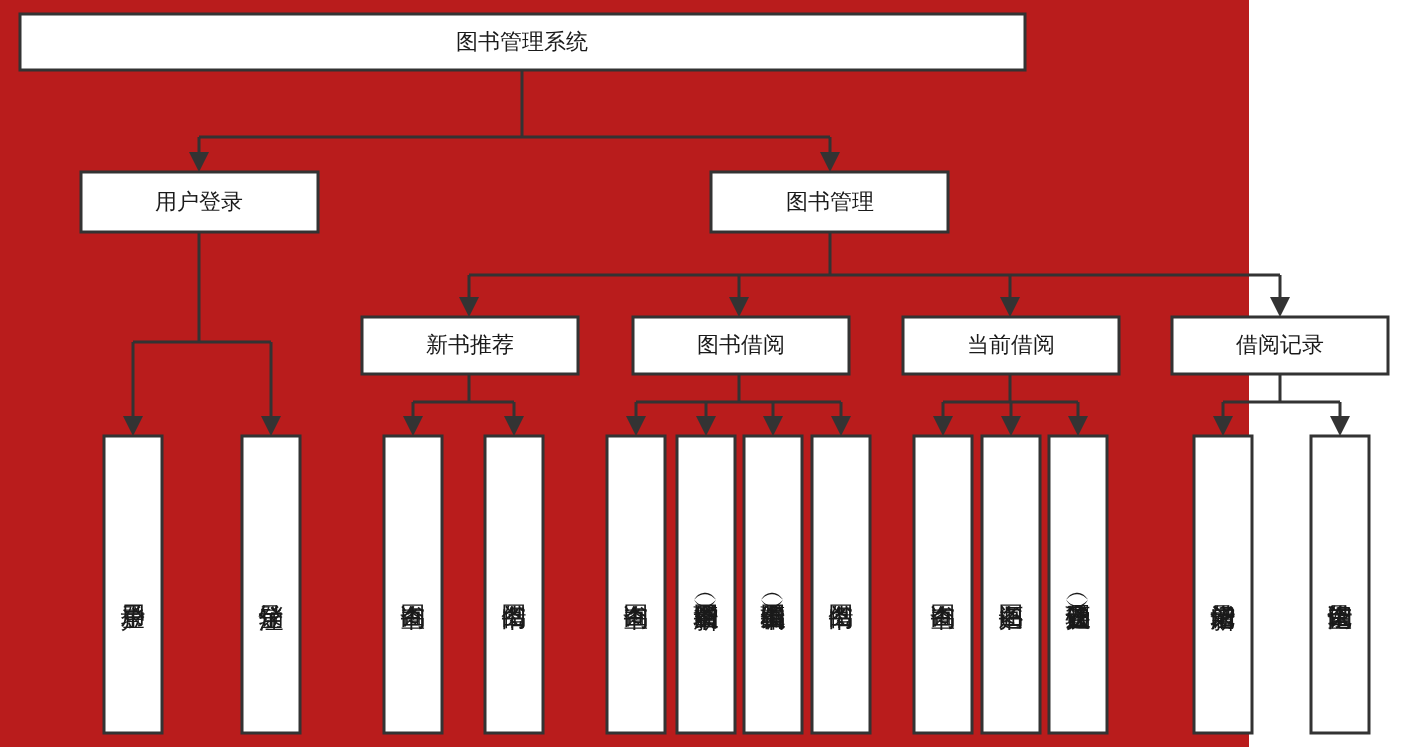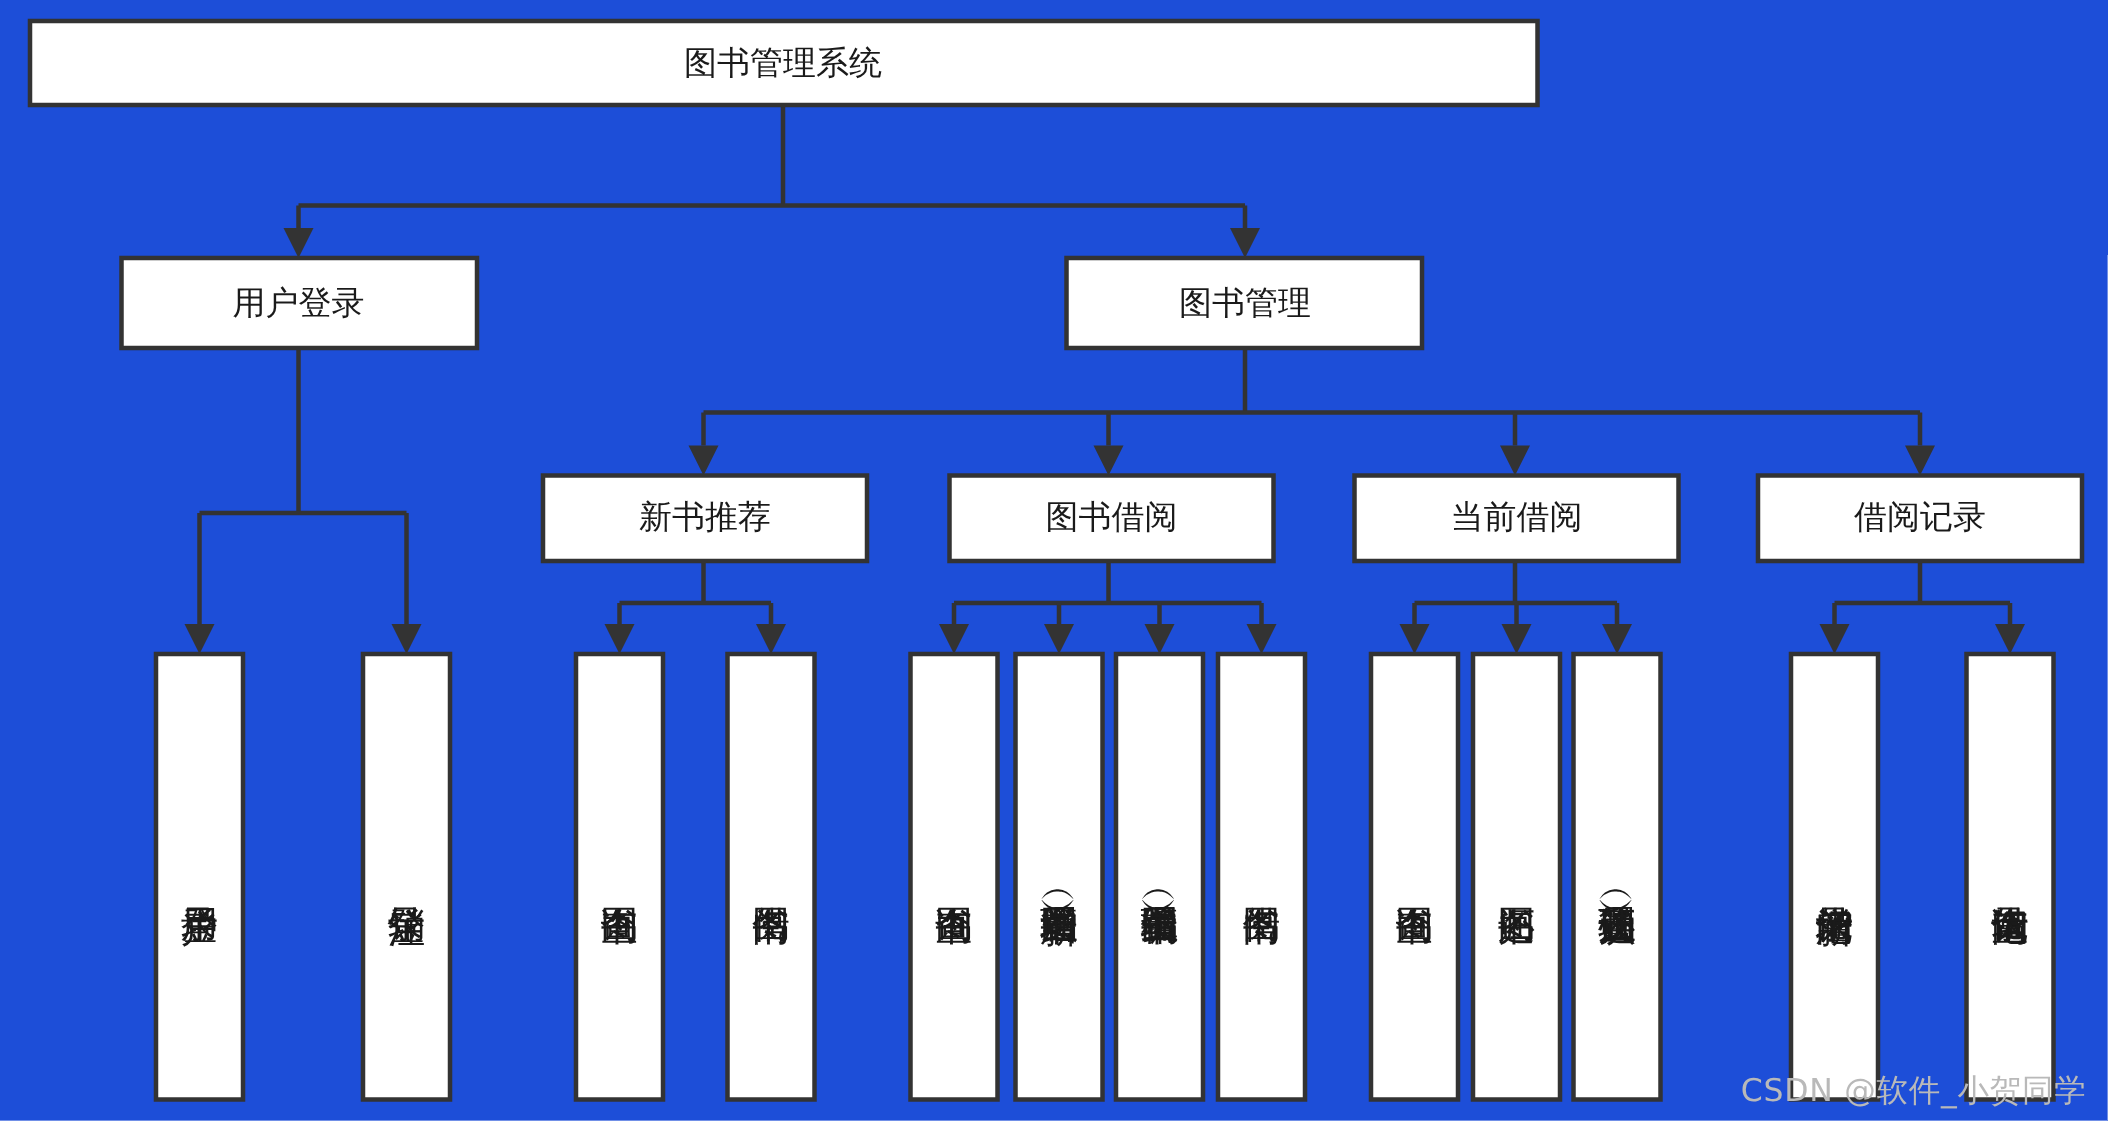--- a/index.html
+++ b/index.html
@@ -8,23 +8,23 @@
     background: #ffffff;
   }
   body {
     width: 1405px;
     height: 747px;
     font-family: "DejaVu Sans", "Liberation Sans", sans-serif;
     overflow: hidden;
   }
   #diagram-root {
     position: relative;
-    width: 1405px;
+    width: 1249px;
     height: 747px;
-    background: #1d4ed8;
+    background: #b91c1c;
   }
   svg#flow-svg {
     position: absolute;
     left: 0;
     top: 0;
     width: 1405px;
     height: 747px;
     display: block;
   }
   .node-box {
@@ -207,14 +207,13 @@
   <div class="leaf-label" style="left:744px; top:436px; width:58px; height:297px;">编辑图书（管理员）</div>
   <div class="leaf-label" style="left:812px; top:436px; width:58px; height:297px;">借阅图书</div>
 
   <div class="leaf-label" style="left:914px; top:436px; width:58px; height:297px;">查询图书</div>
   <div class="leaf-label" style="left:982px; top:436px; width:58px; height:297px;">归还图书</div>
   <div class="leaf-label" style="left:1049px; top:436px; width:58px; height:297px;">确认归还（管理员）</div>
 
   <div class="leaf-label" style="left:1194px; top:436px; width:58px; height:297px;">新增借阅记录</div>
   <div class="leaf-label" style="left:1311px; top:436px; width:58px; height:297px;">查询借阅记录</div>
 
-  <div class="watermark">CSDN @软件_小贺同学</div>
 </div>
 
 </body></html>

